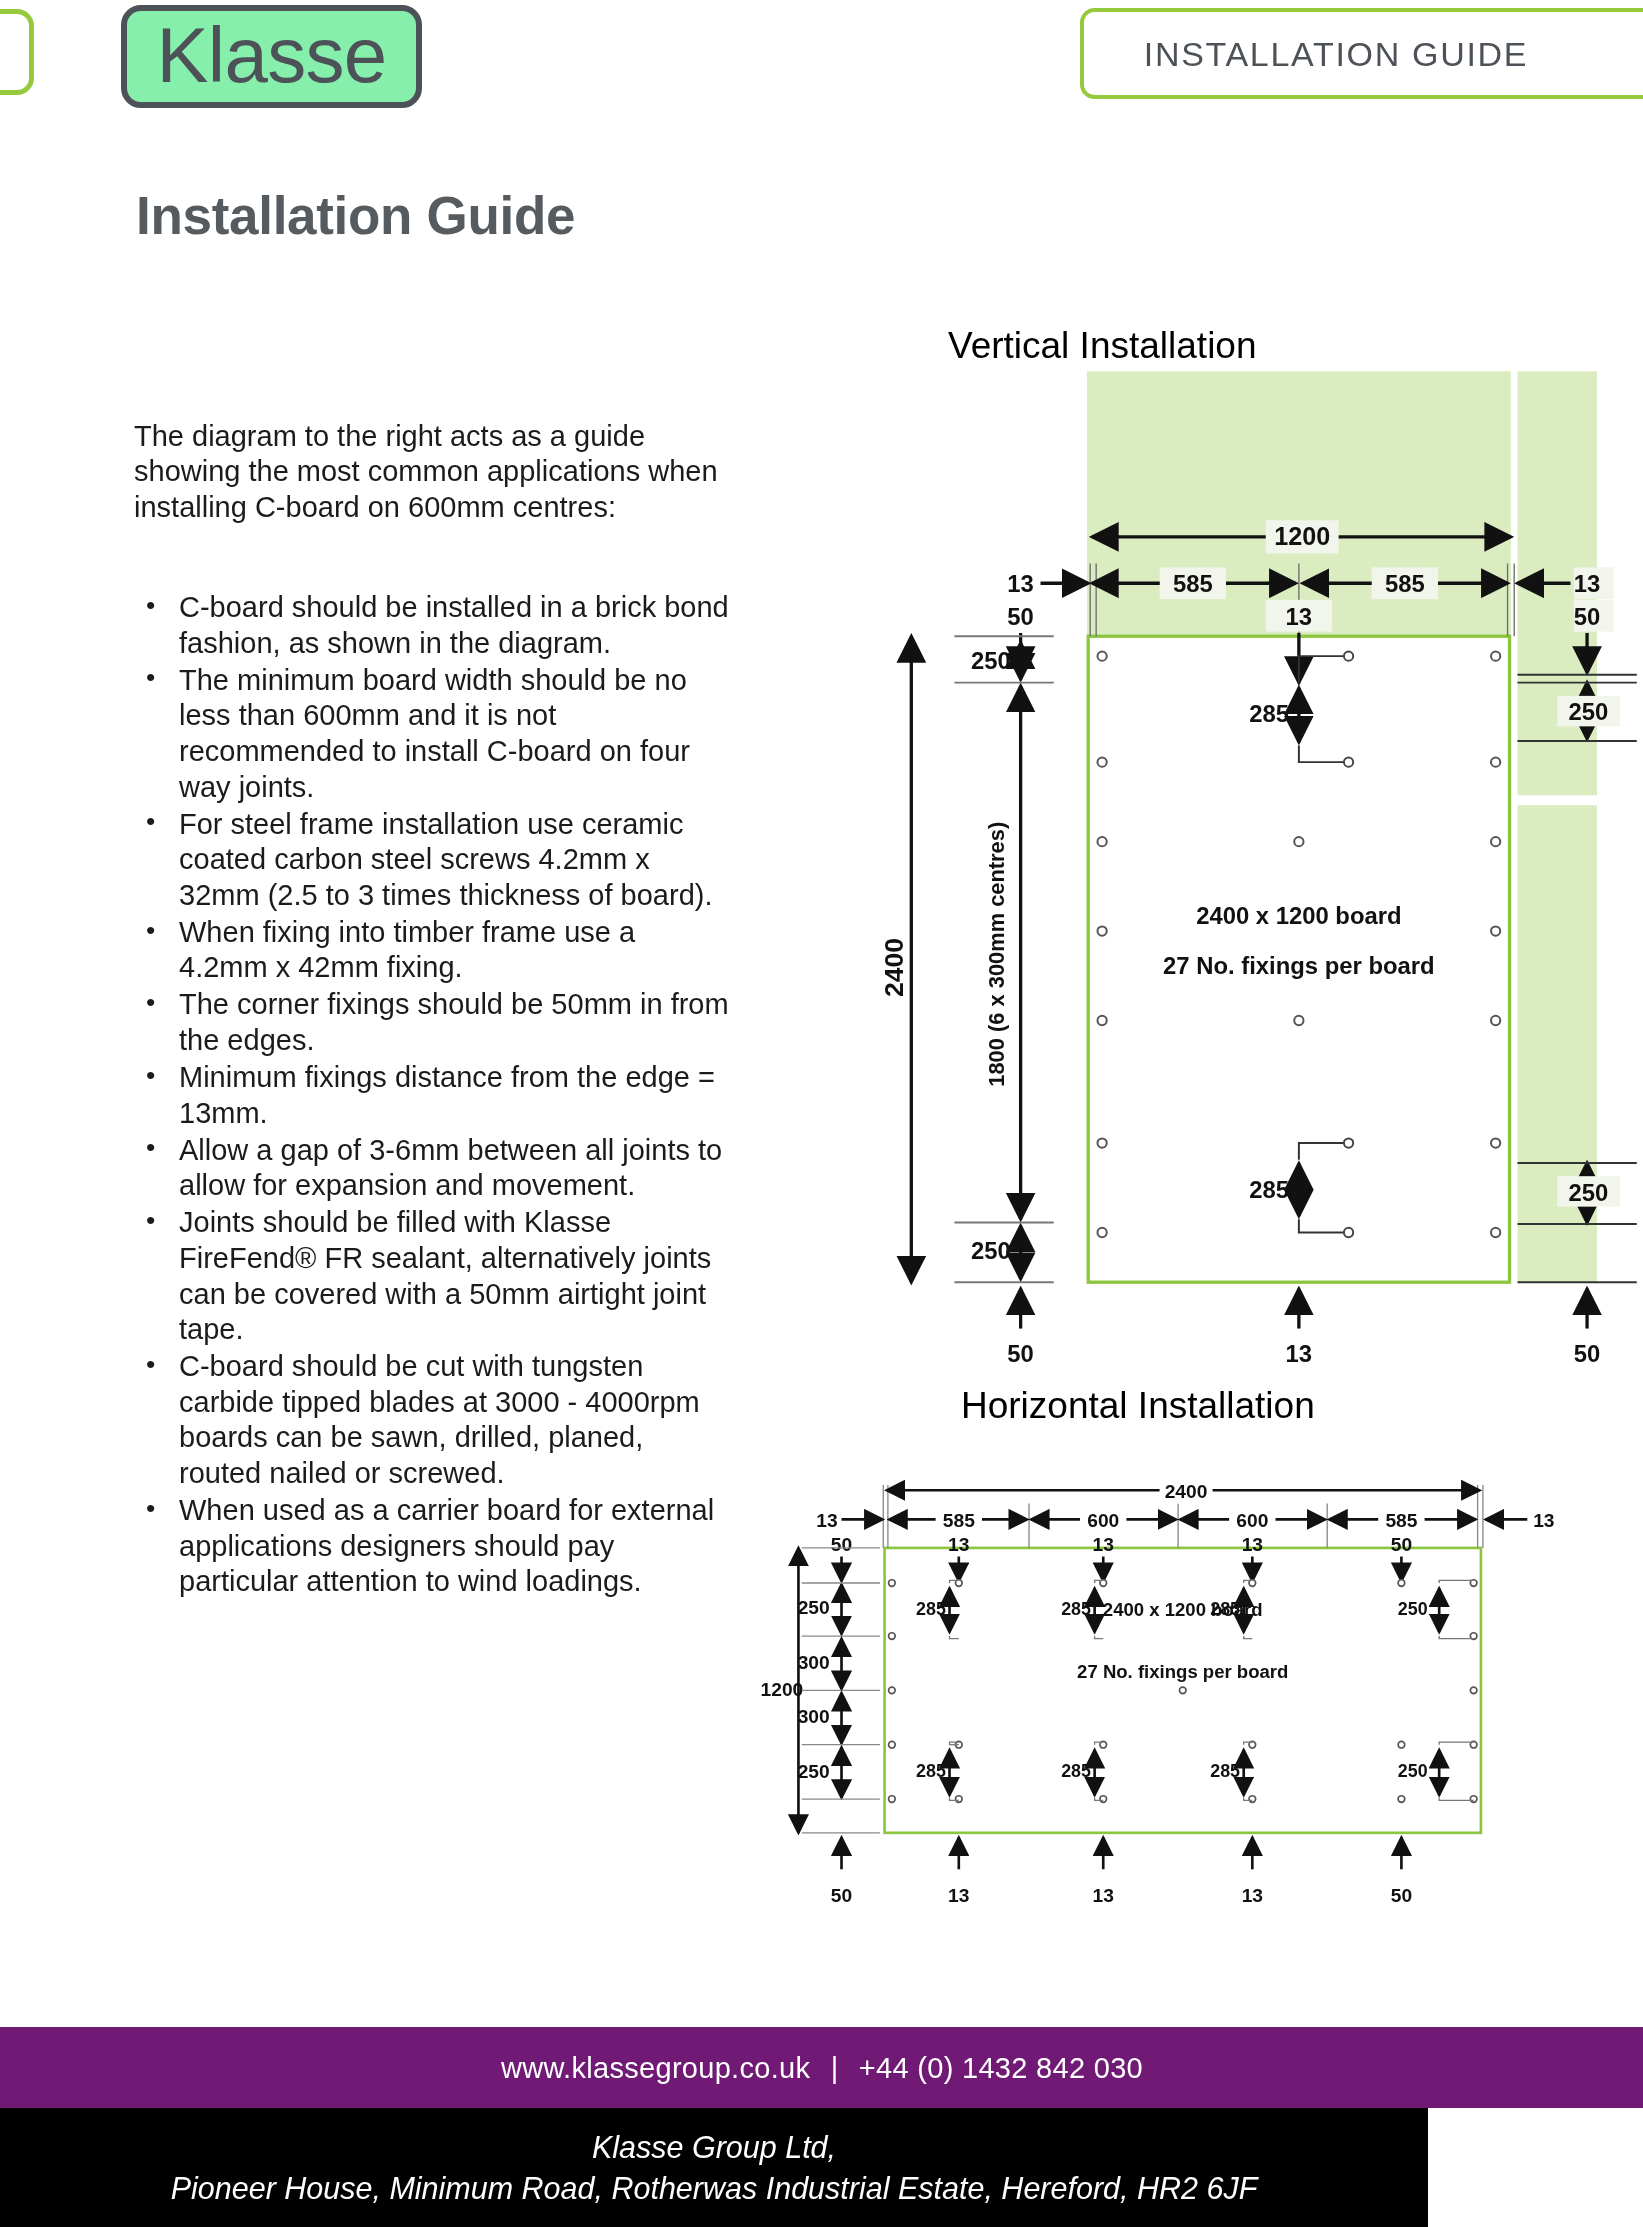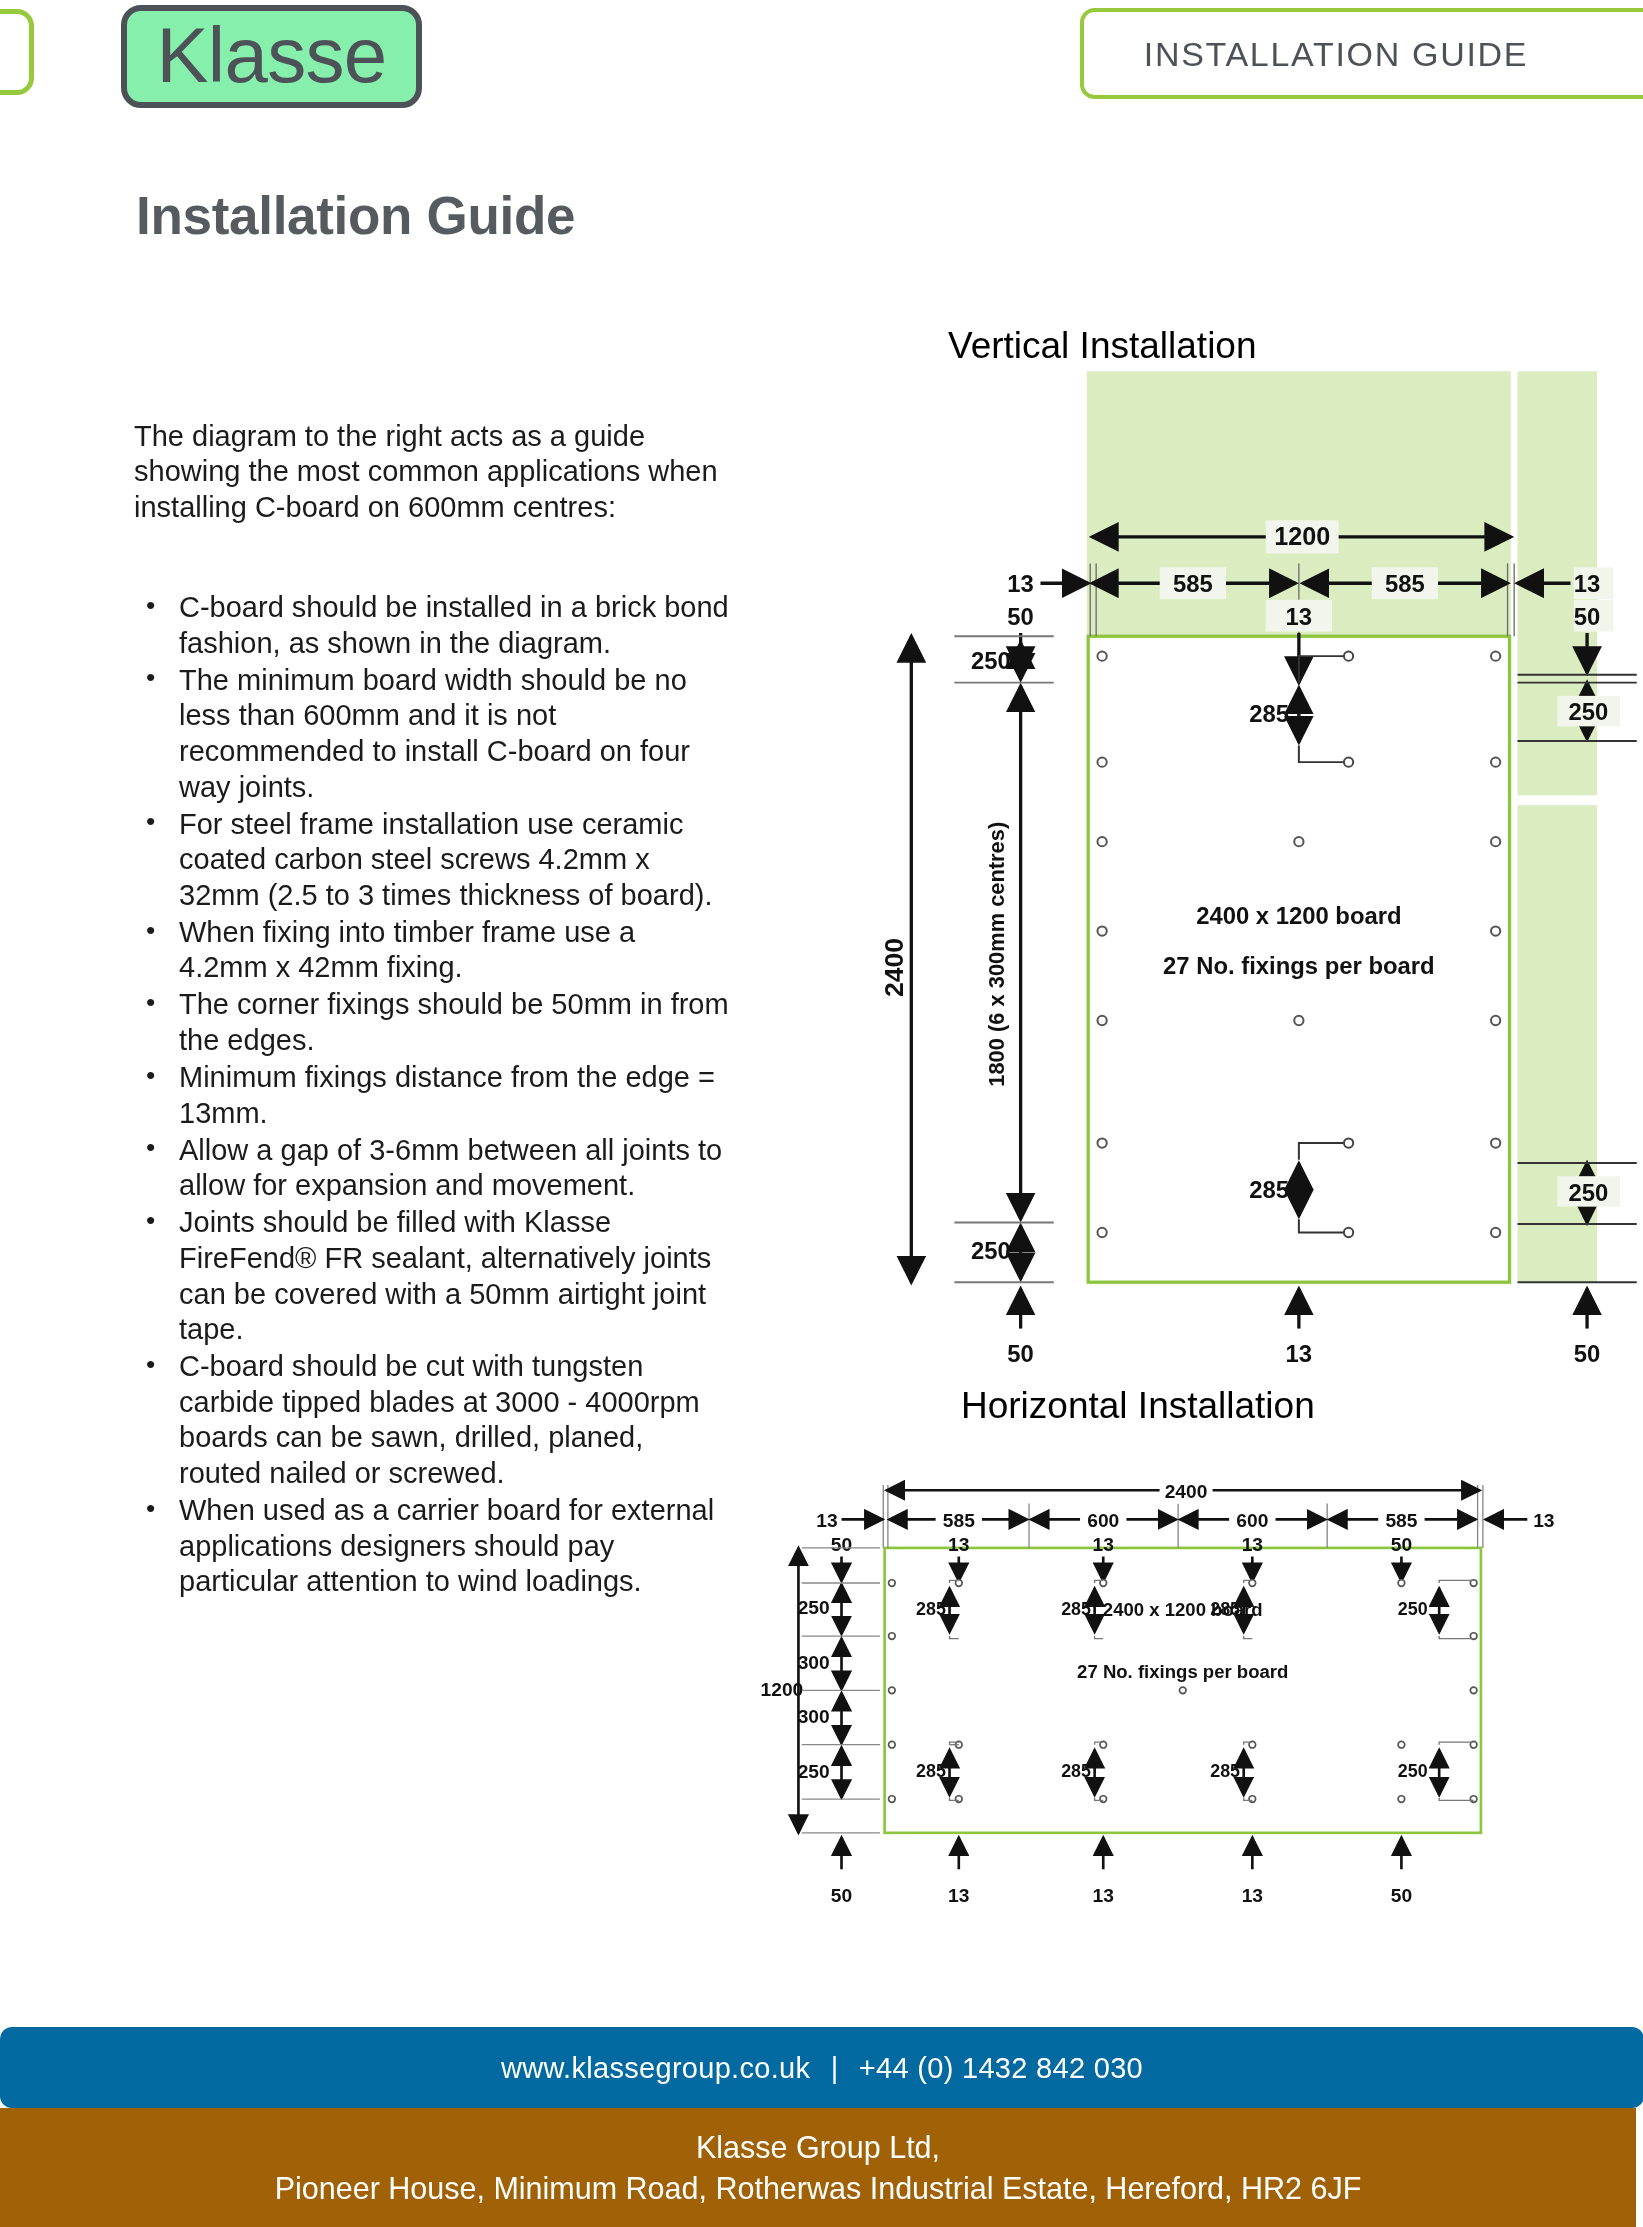--- a/index.html
+++ b/index.html
@@ -132,39 +132,39 @@
     font-family: "Liberation Sans", sans-serif;
     font-weight: bold;
     fill: #111111;
   }
 
   
   .footer-green {
     position: absolute;
     left: 0; top: 2027px;
     width: 1644px; height: 81px;
-    background: #0369a1;
-    border-radius: 12px;
+    background: #701a75;
   }
   .footer-green-text {
     position: absolute;
     left: 0; top: 50%;
     transform: translateY(-50%);
     width: 100%;
     text-align: center;
     color: #ffffff;
     font-size: 29px;
     font-weight: 400;
     letter-spacing: 0.3px;
   }
   .footer-dark {
     position: absolute;
     left: 0; top: 2108px;
-    width: 1636px; height: 119px;
-    background: #a16207;
+    width: 1428px; height: 119px;
+    background: #000000;
+    font-style: italic;
   }
   .footer-dark-text {
     position: absolute;
     left: 0; top: 50%;
     transform: translateY(-50%);
     width: 100%;
     text-align: center;
     color: #ffffff;
     font-size: 30.5px;
     line-height: 1.35;

